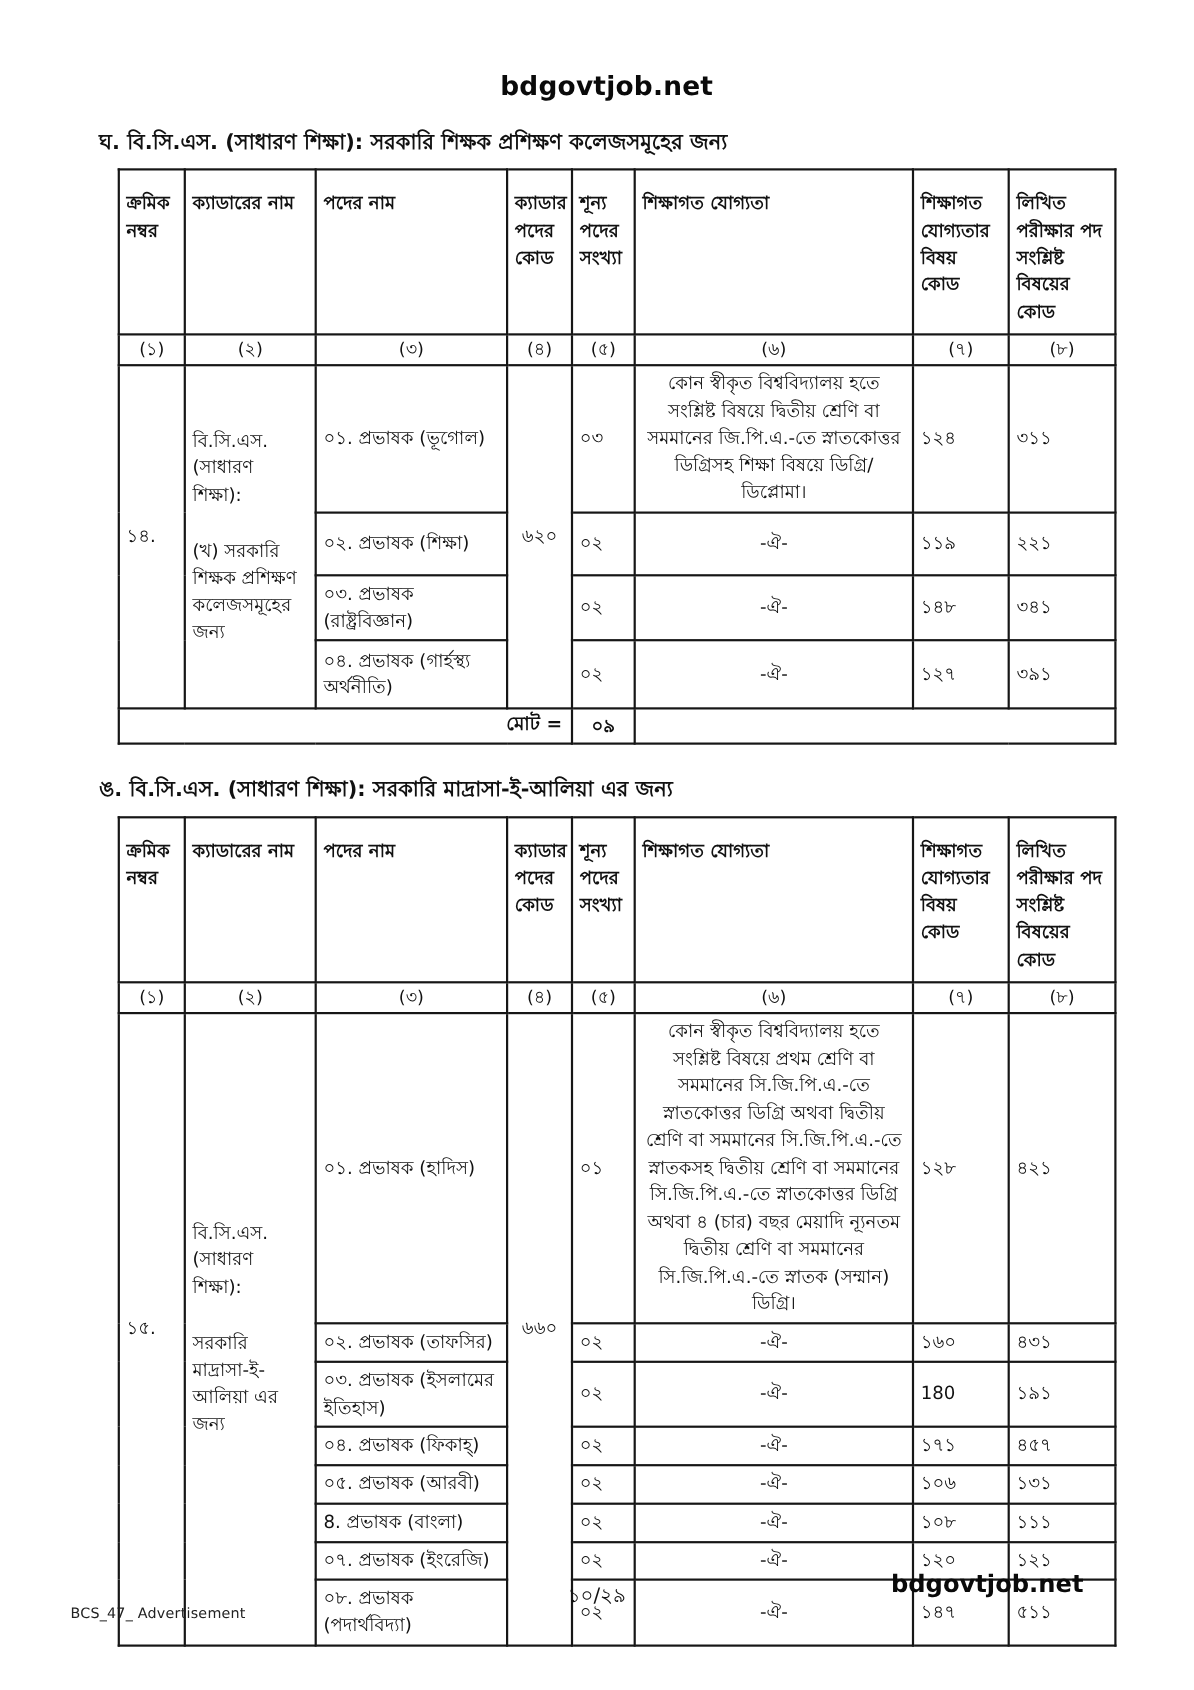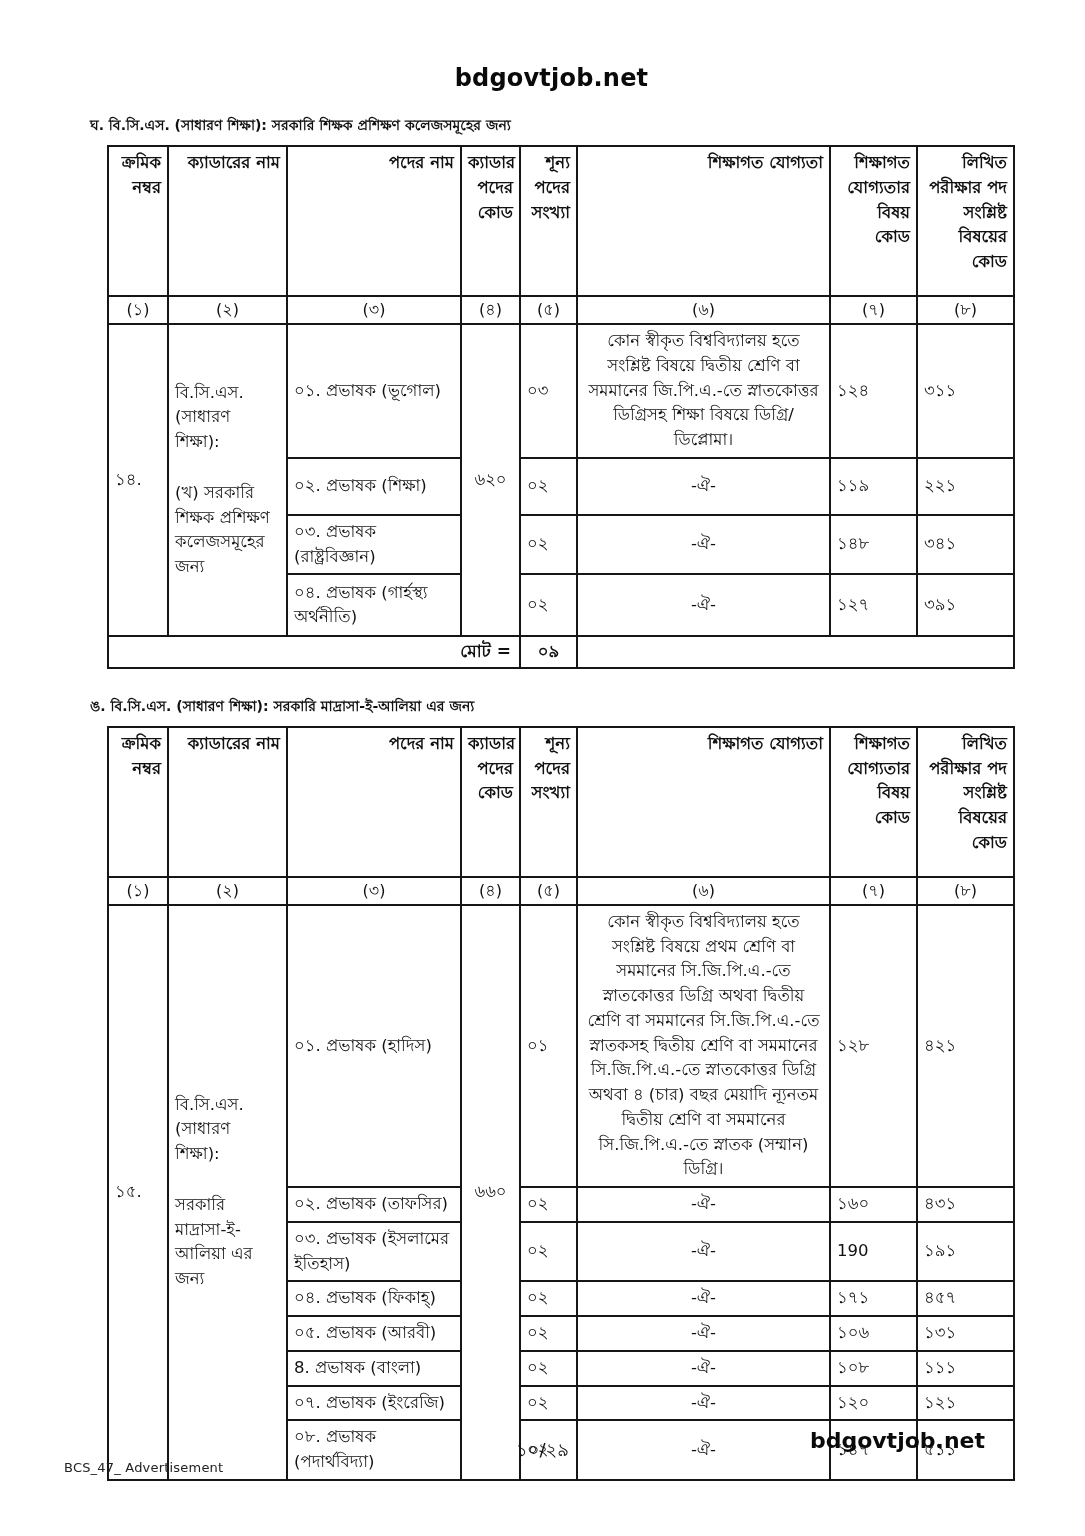--- a/index.html
+++ b/index.html
@@ -9,33 +9,33 @@
     font-family: "DejaVu Sans", "Liberation Sans", sans-serif;
     color: #111; position: relative; overflow: hidden;
   }
   .page { padding: 64px 72px 0 90px; }
 
   .top-brand {
     text-align: center; font-size: 24px; font-weight: 600;
     letter-spacing: 0.2px; color: #0a0a0a; margin-bottom: 22px;
   }
 
-  .section-title { font-size: 14px; font-weight: 700; margin: 0 0 7px 0; }
+  .section-title { font-size: 19px; font-weight: 700; margin: 0 0 7px 0; }
   .section-title.second { margin-top: 26px; }
 
   table.jobs {
     border-collapse: collapse; table-layout: fixed;
     width: 906px; margin-left: 17px;
     font-size: 16.5px; line-height: 1.5;
   }
   table.jobs th, table.jobs td {
     border: 2px solid #161616; padding: 4px 6px; vertical-align: middle;
     overflow: hidden;
   }
-  tr.head th { font-weight: 700; text-align: right; vertical-align: top; padding-top: 4px; }
+  tr.head th { font-weight: 700; text-align: left; vertical-align: top; padding-top: 18px; }
   tr.head { height: 150px; }
   tr.nums td { text-align: center; height: 26px; padding: 1px 4px; font-size: 16px; }
 
   td.serial { vertical-align: top; padding-top: 8px; border-radius: 22px; }
   td.cadre  { text-align: left; vertical-align: top; padding-top: 8px; }
   td.cadre .p2 { margin-top: 26px; }
   td.post   { text-align: left; vertical-align: top; padding-top: 6px; border-radius: 28px; }
   td.code   { text-align: center; vertical-align: top; padding-top: 8px; }
   td.num    { text-align: left; vertical-align: top; padding-top: 8px; border-radius: 18px; }
   td.qual   { text-align: center; vertical-align: top; padding-top: 6px; }
@@ -196,21 +196,21 @@
       <td class="post">০২. প্রভাষক (তাফসির)</td>
       <td class="num">০২</td>
       <td class="ditto">-ঐ-</td>
       <td class="num">১৬০</td>
       <td class="num">৪৩১</td>
     </tr>
     <tr style="height:58px">
       <td class="post">০৩.  প্রভাষক  (ইসলামের ইতিহাস)</td>
       <td class="num">০২</td>
       <td class="ditto">-ঐ-</td>
-      <td class="num">190</td>
+      <td class="num">180</td>
       <td class="num">১৯১</td>
     </tr>
     <tr style="height:33px">
       <td class="post">০৪. প্রভাষক (ফিকাহ্)</td>
       <td class="num">০২</td>
       <td class="ditto">-ঐ-</td>
       <td class="num">১৭১</td>
       <td class="num">৪৫৭</td>
     </tr>
     <tr style="height:33px">

